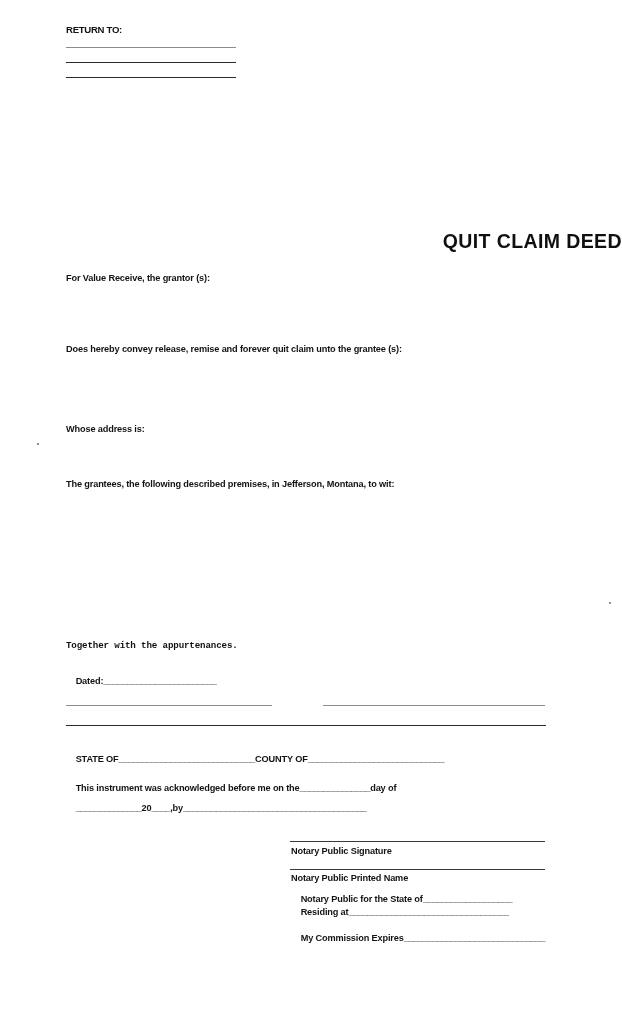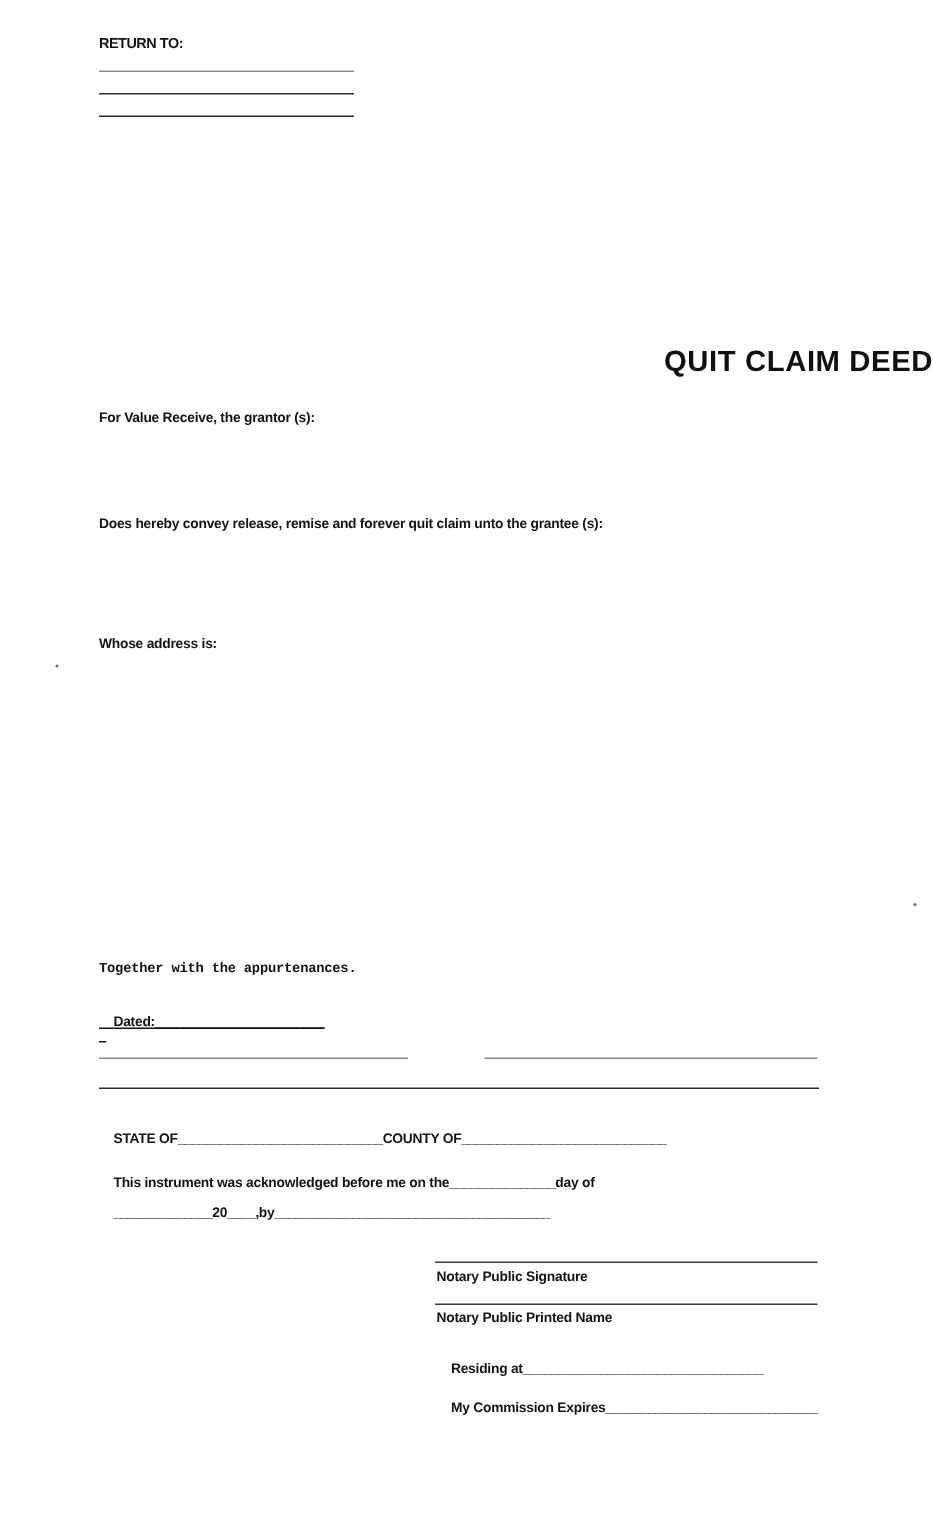--- a/index.html
+++ b/index.html
@@ -84,24 +84,25 @@
   <div class="rule" style="left:66px; top:77px; width:170px;"></div>
 
   <div id="deed-title" style="top:230px;">QUIT CLAIM DEED</div>
 
   <div class="t" style="left:66px; top:274px;">For Value Receive, the grantor (s):</div>
 
   <div class="t" style="left:66px; top:345px;">Does hereby convey release, remise and forever quit claim unto the grantee (s):</div>
 
   <div class="t" style="left:66px; top:425px;">Whose address is:</div>
 
+  <div class="t" style="left:66px; top:480px;">The grantees, the following described premises, in Jefferson, Montana, to wit:</div>
 
   <div class="t" style="left:66px; top:641px;font-family:Liberation Mono, monospace;">Together with the appurtenances.</div>
 
-  <div class="t" style="left:66px; top:668px;text-decoration:underline;">
+  <div class="t" style="left:66px; top:668px;">
     <span>Dated:</span><span class="fill">________________________</span>
   </div>
 
   <div class="rule gray" style="left:66px; top:705px; width:206px;"></div>
   <div class="rule gray" style="left:323px; top:705px; width:222px;"></div>
 
   <div class="rule" style="left:66px; top:725px; width:480px;"></div>
 
   <div class="t" style="left:66px; top:746px;">
     <span>STATE OF</span><span class="fill">_____________________________</span><span>COUNTY OF</span><span class="fill">_____________________________</span>
@@ -116,20 +117,23 @@
   </div>
 
   <div class="rule thin" style="left:290px; top:841px; width:255px;"></div>
 
   <div class="t" style="left:291px; top:847px;">Notary Public Signature</div>
 
   <div class="rule thin" style="left:290px; top:869px; width:255px;"></div>
 
   <div class="t" style="left:291px; top:874px;">Notary Public Printed Name</div>
 
+  <div class="t" style="left:291px; top:886px;">
+    <span>Notary Public for the State of</span><span class="fill">___________________</span>
+  </div>
 
   <div class="t" style="left:291px; top:925px;">
     <span>My Commission Expires</span><span class="fill">______________________________</span>
   </div>
 
   <div class="t" style="left:291px; top:899px;">
     <span>Residing at</span><span class="fill">__________________________________</span>
   </div>
 
   <div class="speck" style="left:37px; top:443px;"></div>

